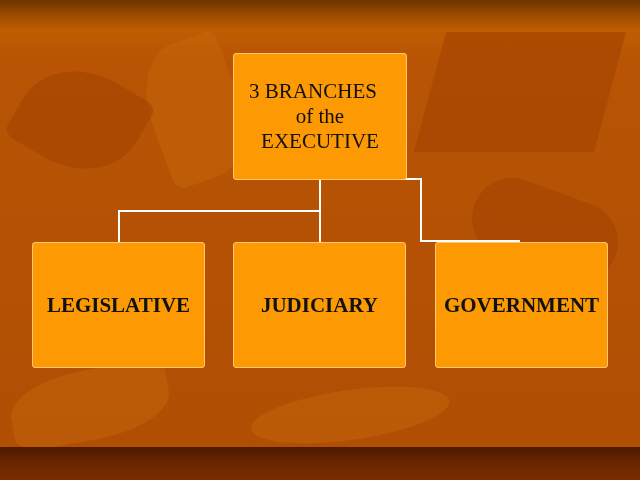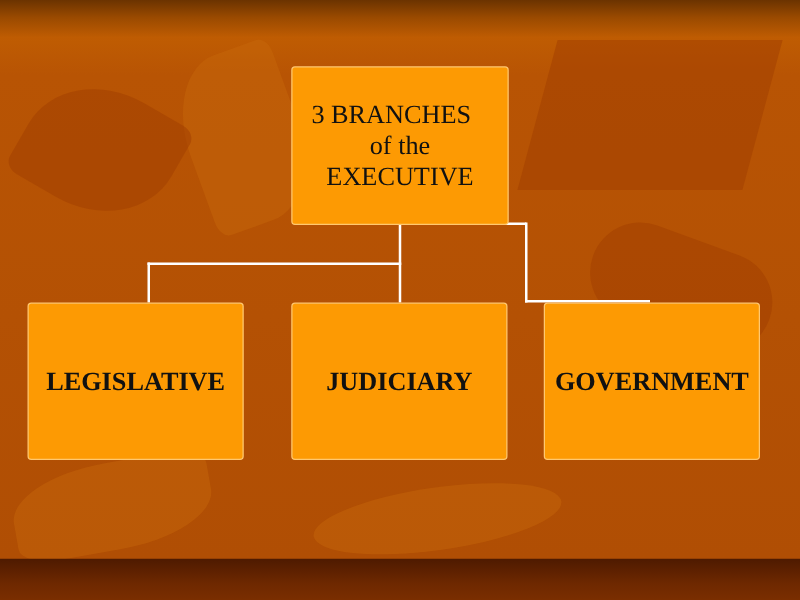--- a/index.html
+++ b/index.html
@@ -40,21 +40,21 @@
 <div class="line" style="left:420px;top:240px;width:100px;height:2px;"></div>
 
 <div class="node root">
   <div>
     <span class="t" style="margin-right:14px;">3 BRANCHES</span>
     <span class="t">of the</span>
     <span class="t">EXECUTIVE</span>
   </div>
 </div>
 
-<div class="node child" style="left:22px;">
+<div class="node child" style="left:32px;">
   <span>LEGISLATIVE</span>
 </div>
 <div class="node child" style="left:233px;">
   <span>JUDICIARY</span>
 </div>
 <div class="node child" style="left:435px;">
   <span>GOVERNMENT</span>
 </div>
 
 </body></html>

